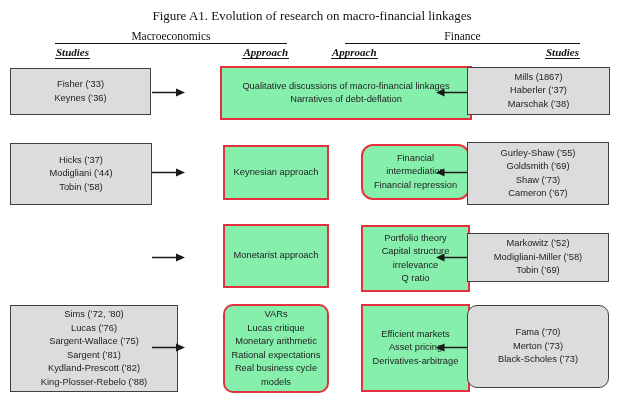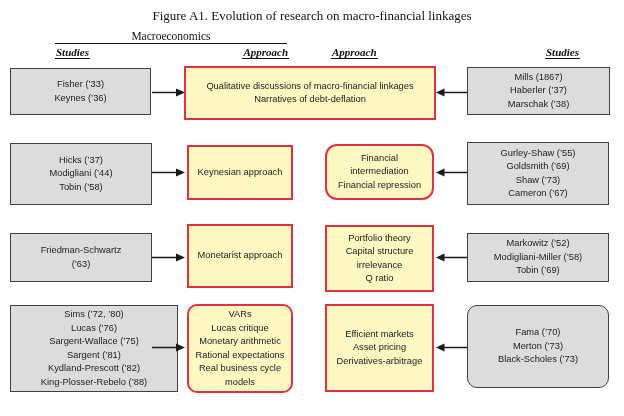--- a/index.html
+++ b/index.html
@@ -23,31 +23,32 @@
     font-family:"Liberation Serif", serif; font-style:italic; font-weight:bold;
     font-size:11px; color:#111; border-bottom:1px solid #111; padding:0 1px 0 1px;
   }
   .box {
     position:absolute; box-sizing:border-box;
     display:flex; align-items:center; justify-content:center;
     text-align:center; white-space:pre-line;
     font-size:9.3px; line-height:13.5px; color:#222;
   }
   .gray { background:#dcdcdc; border:1.6px solid #404040; padding:2px 4px; }
-  .red  { background:#fef9c3; border:2px solid #e4303f; padding:2px 1px; }
+  .red  { background:#86efac; border:2px solid #e4303f; padding:2px 1px;margin-left:36px; }
   .arrow { position:absolute; }
 </style>
 </head>
 <body>
 
 <div class="canvas">
 
   <div class="fig-title">Figure A1. Evolution of research on macro-financial linkages</div>
 
   <div class="sec-head" style="left:55px; width:232px;">Macroeconomics</div>
+  <div class="sec-head" style="left:345px; width:235px;">Finance</div>
 
   <div class="sub-row" style="left:55px; width:234px;">
     <span>Studies</span>
     <span>Approach</span>
   </div>
   <div class="sub-row" style="left:331px; width:249px;">
     <span>Approach</span>
     <span>Studies</span>
   </div>
 
@@ -80,22 +81,20 @@
 Financial repression</div>
   <svg class="arrow" style="left:436px; top:167px;" width="31" height="11">
     <line x1="8" y1="5.5" x2="31" y2="5.5" stroke="#1a1a1a" stroke-width="1.5"></line>
     <polygon points="8.5,1.5 0,5.5 8.5,9.5" fill="#1a1a1a"></polygon>
   </svg>
   <div class="box gray" style="left:467px; top:142px; width:142px; height:63px;">Gurley-Shaw (’55)
 Goldsmith (’69)
 Shaw (’73)
 Cameron (’67)</div>
 
-  <div class="box gray" style="left:10px; top:233px; width:142px; height:49px;">Friedman-Schwartz
-(’63)</div>
   <svg class="arrow" style="left:152px; top:252px;" width="33" height="11">
     <line x1="0" y1="5.5" x2="24" y2="5.5" stroke="#1a1a1a" stroke-width="1.5"></line>
     <polygon points="24,1.5 33,5.5 24,9.5" fill="#1a1a1a"></polygon>
   </svg>
   <div class="box red" style="left:187px; top:224px; width:106px; height:64px;">Monetarist approach</div>
   <div class="box red" style="left:325px; top:225px; width:109px; height:67px;">Portfolio theory
 Capital structure
 irrelevance
 Q ratio</div>
   <svg class="arrow" style="left:436px; top:252px;" width="31" height="11">

